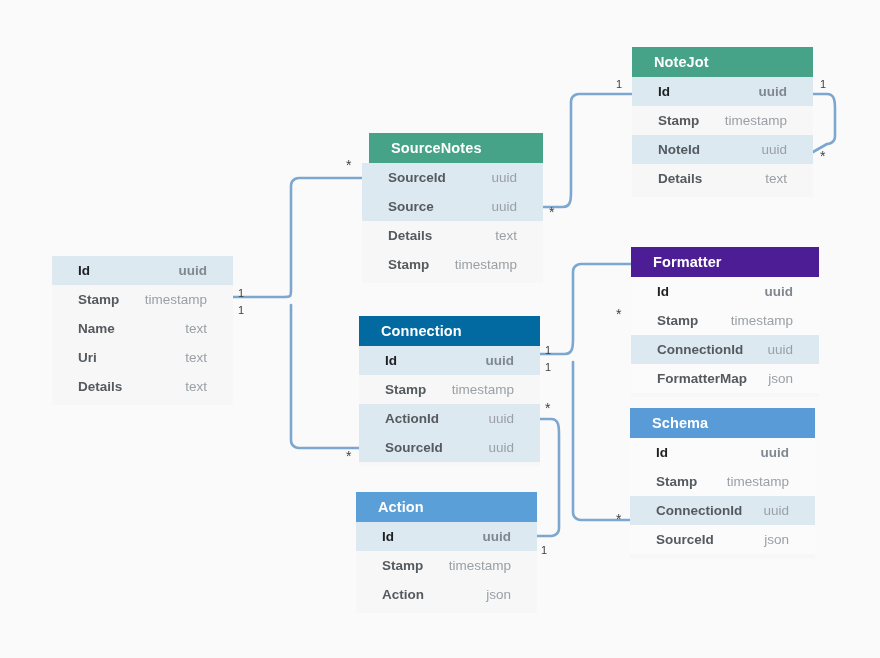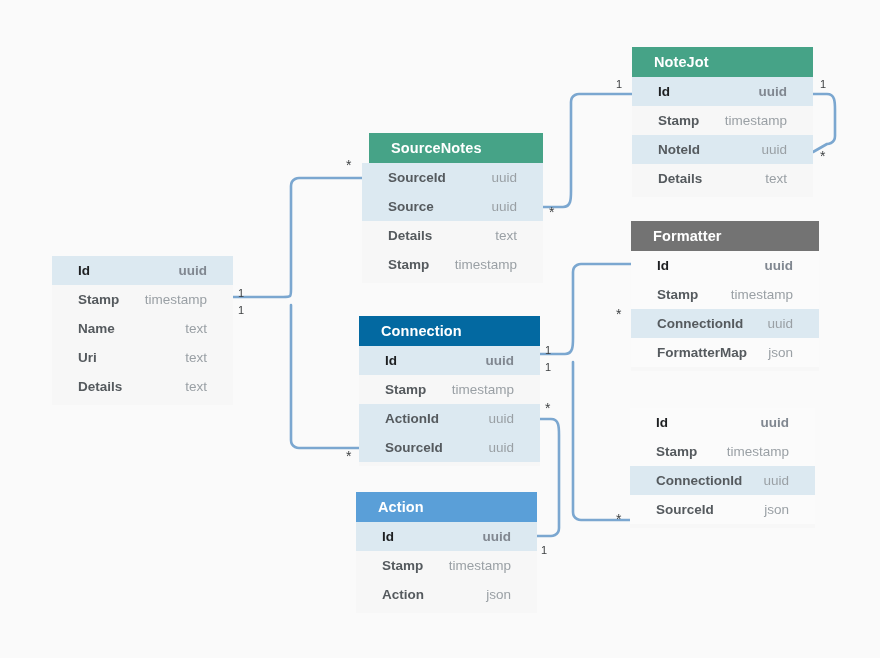--- a/index.html
+++ b/index.html
@@ -214,41 +214,42 @@
             <span class="attr-name">NoteId</span>
             <span class="attr-type">uuid</span>
           </div>
           <div class="attr-row plain">
             <span class="attr-name">Details</span>
             <span class="attr-type">text</span>
           </div>
         </div>
       </div>
       <div class="entity" style="left: 631px; top: 221px; width: 188px;">
-        <div class="entity-header" style="background: #737373;">Formatter</div>
+        <div class="entity-header" style="background: #4c1d95; margin-top: 26px;">Formatter</div>
         <div class="entity-body">
           <div class="attr-row white key">
             <span class="attr-name">Id</span>
             <span class="attr-type">uuid</span>
           </div>
           <div class="attr-row white">
             <span class="attr-name">Stamp</span>
             <span class="attr-type">timestamp</span>
           </div>
           <div class="attr-row hl">
             <span class="attr-name">ConnectionId</span>
             <span class="attr-type">uuid</span>
           </div>
           <div class="attr-row white">
             <span class="attr-name">FormatterMap</span>
             <span class="attr-type">json</span>
           </div>
         </div>
       </div>
       <div class="entity" style="left: 630px; top: 408px; width: 185px;">
+        <div class="entity-header" style="background: rgb(89, 155, 214);">Schema</div>
         <div class="entity-body">
           <div class="attr-row white key">
             <span class="attr-name">Id</span>
             <span class="attr-type">uuid</span>
           </div>
           <div class="attr-row white">
             <span class="attr-name">Stamp</span>
             <span class="attr-type">timestamp</span>
           </div>
           <div class="attr-row hl">

